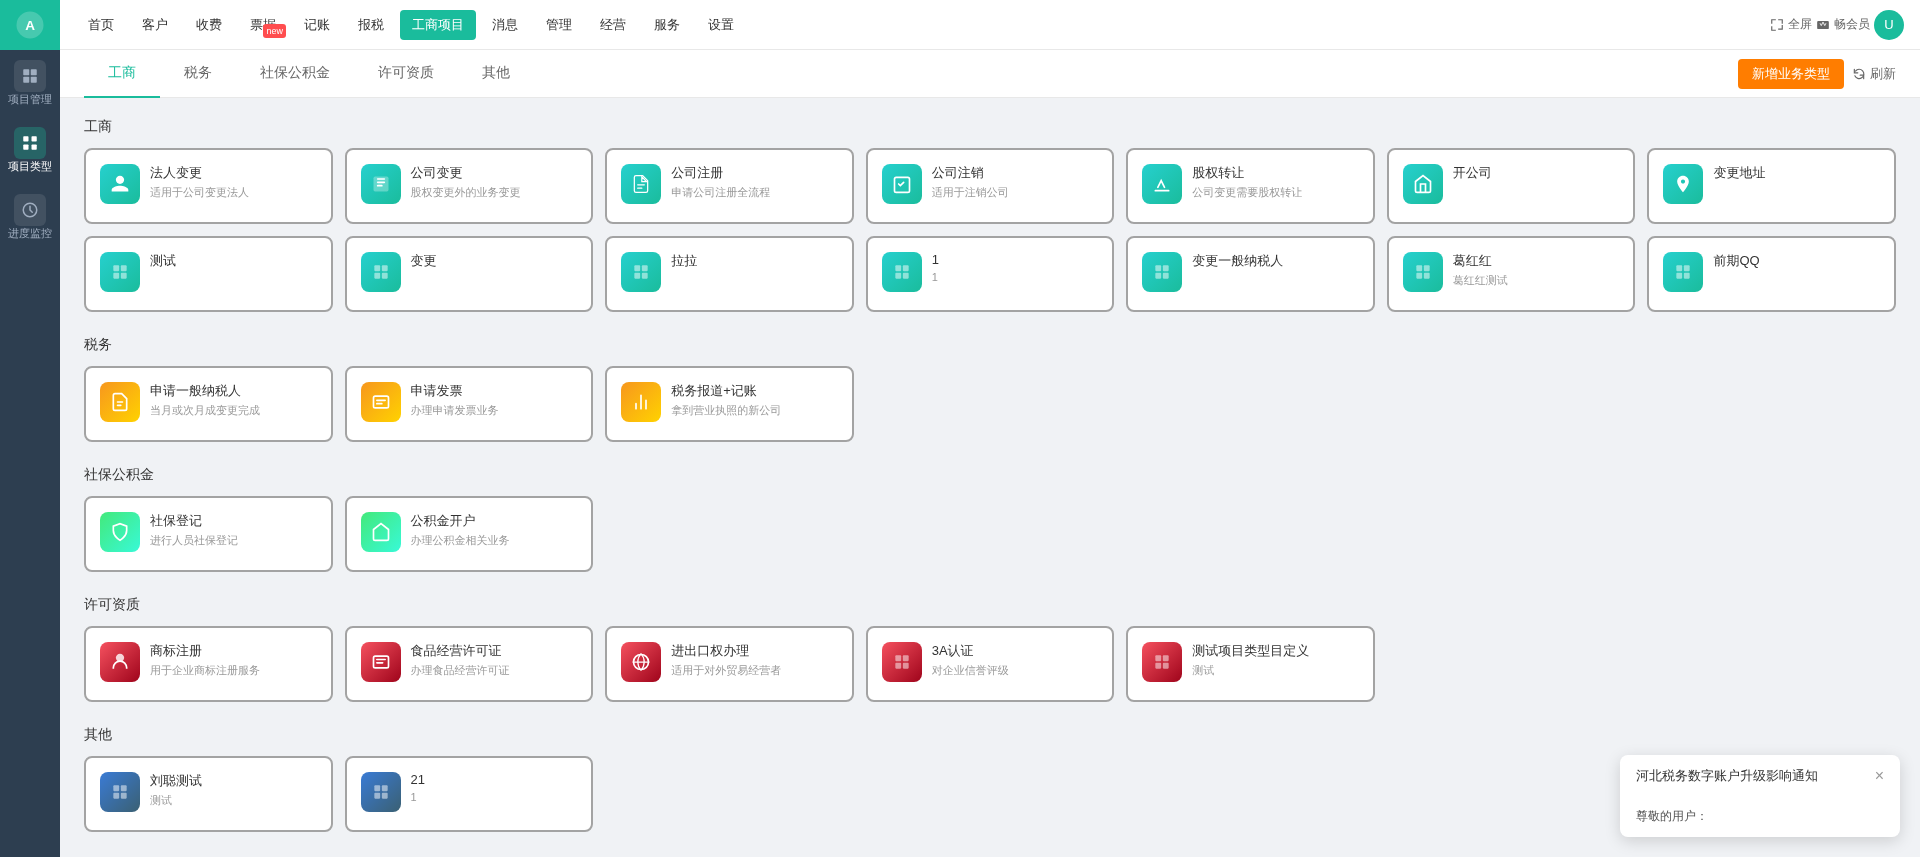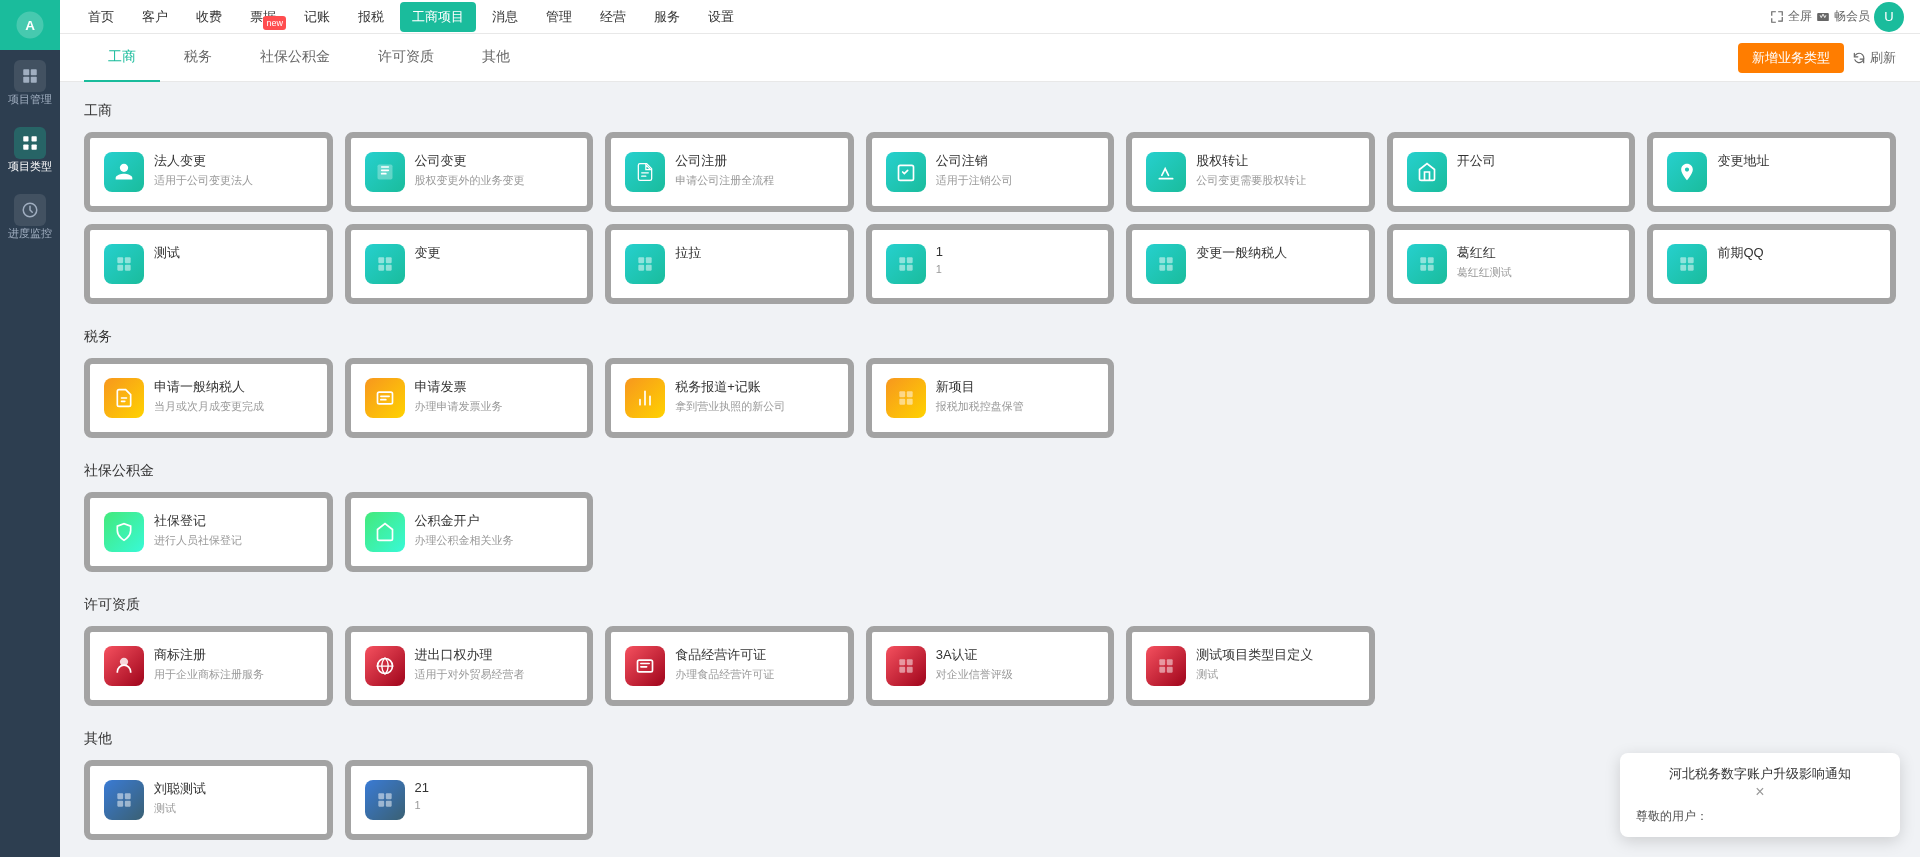--- a/index.html
+++ b/index.html
@@ -50,21 +50,21 @@
     
     .main-area {
       flex: 1;
       display: flex;
       flex-direction: column;
       overflow: hidden;
     }
 
     
     .topnav {
-      height: 34px;
+      height: 50px;
       background: #fff;
       display: flex;
       align-items: center;
       padding: 0 16px;
       gap: 4px;
       border-bottom: 1px solid #e8e8e8;
       flex-shrink: 0;
     }
     .topnav-item {
       padding: 6px 12px;
@@ -199,21 +199,21 @@
 
     
     .card {
       background: #fff;
       border-radius: 8px;
       padding: 14px 14px;
       display: flex;
       align-items: flex-start;
       gap: 10px;
       cursor: pointer;
-      border: 6px solid #a3a3a3;
+      border: 2px solid #a3a3a3;
       transition: box-shadow 0.2s;
       min-height: 76px;
     }
     .card-icon {
       width: 40px;
       height: 40px;
       border-radius: 8px;
       display: flex;
       align-items: center;
       justify-content: center;
@@ -243,22 +243,21 @@
       box-shadow: 0 4px 16px rgba(0,0,0,0.15);
       padding: 12px 16px;
       font-size: 12px;
       color: #333;
       z-index: 100;
     }
     .notification-header {
       display: flex;
       justify-content: space-between;
       align-items: center;
-      margin-bottom: 6px;
-      flex-direction: column;
+      margin-bottom: 22px;
     }
     .notification-close {
       cursor: pointer;
       color: #999;
       font-size: 16px;
     }
     .notification-text { color: #555; line-height: 1.5; }
   </style>
 </head>
 <body>
@@ -578,34 +577,20 @@
             <div class="card-icon ic-orange">
               <svg width="20" height="20" viewBox="0 0 24 24" fill="white">
                   <path d="M18 20V10M12 20V4M6 20v-6" stroke="white" stroke-width="2" stroke-linecap="round"></path>
                 </svg>
             </div>
             <div class="card-info">
               <div class="card-name">税务报道+记账</div>
               <div class="card-desc">拿到营业执照的新公司</div>
             </div>
           </div>
-          <div class="card">
-            <div class="card-icon ic-orange">
-              <svg width="20" height="20" viewBox="0 0 24 24" fill="white">
-                  <rect x="4" y="4" width="7" height="7" rx="1" fill="white" opacity="0.5"></rect>
-                  <rect x="13" y="4" width="7" height="7" rx="1" fill="white" opacity="0.5"></rect>
-                  <rect x="4" y="13" width="7" height="7" rx="1" fill="white" opacity="0.5"></rect>
-                  <rect x="13" y="13" width="7" height="7" rx="1" fill="white" opacity="0.5"></rect>
-                </svg>
-            </div>
-            <div class="card-info">
-              <div class="card-name">新项目</div>
-              <div class="card-desc">报税加税控盘保管</div>
-            </div>
-          </div>
         </div>
 
         <div class="section-title">社保公积金</div>
         <div class="section-grid" style="grid-template-columns: repeat(7, 1fr);">
           <div class="card">
             <div class="card-icon ic-green">
               <svg width="20" height="20" viewBox="0 0 24 24" fill="white">
                   <path d="M12 22s8-4.5 8-11.8V5l-8-3-8 3v5.2C4 17.5 12 22 12 22z" stroke="white" stroke-width="2" fill="none"></path>
                 </svg>
             </div>
@@ -637,39 +622,39 @@
                 </svg>
             </div>
             <div class="card-info">
               <div class="card-name">商标注册</div>
               <div class="card-desc">用于企业商标注册服务</div>
             </div>
           </div>
           <div class="card">
             <div class="card-icon ic-red">
               <svg width="20" height="20" viewBox="0 0 24 24" fill="white">
+                  <rect x="3" y="5" width="18" height="14" rx="2" stroke="white" stroke-width="2" fill="none"></rect>
+                  <path d="M7 9h10M7 13h7" stroke="white" stroke-width="2" stroke-linecap="round"></path>
+                </svg>
+            </div>
+            <div class="card-info">
+              <div class="card-name">食品经营许可证</div>
+              <div class="card-desc">办理食品经营许可证</div>
+            </div>
+          </div>
+          <div class="card">
+            <div class="card-icon ic-red">
+              <svg width="20" height="20" viewBox="0 0 24 24" fill="white">
                   <circle cx="12" cy="12" r="9" stroke="white" stroke-width="2" fill="none"></circle>
                   <path d="M2 12h20M12 2a15 15 0 0 1 0 20M12 2a15 15 0 0 0 0 20" stroke="white" stroke-width="1.5" fill="none"></path>
                 </svg>
             </div>
             <div class="card-info">
               <div class="card-name">进出口权办理</div>
               <div class="card-desc">适用于对外贸易经营者</div>
-            </div>
-          </div>
-          <div class="card">
-            <div class="card-icon ic-red">
-              <svg width="20" height="20" viewBox="0 0 24 24" fill="white">
-                  <rect x="3" y="5" width="18" height="14" rx="2" stroke="white" stroke-width="2" fill="none"></rect>
-                  <path d="M7 9h10M7 13h7" stroke="white" stroke-width="2" stroke-linecap="round"></path>
-                </svg>
-            </div>
-            <div class="card-info">
-              <div class="card-name">食品经营许可证</div>
-              <div class="card-desc">办理食品经营许可证</div>
             </div>
           </div>
           <div class="card">
             <div class="card-icon ic-red">
               <svg width="20" height="20" viewBox="0 0 24 24" fill="white">
                   <rect x="4" y="4" width="7" height="7" rx="1" fill="white" opacity="0.5"></rect>
                   <rect x="13" y="4" width="7" height="7" rx="1" fill="white" opacity="0.5"></rect>
                   <rect x="4" y="13" width="7" height="7" rx="1" fill="white" opacity="0.5"></rect>
                   <rect x="13" y="13" width="7" height="7" rx="1" fill="white" opacity="0.5"></rect>
                 </svg>

